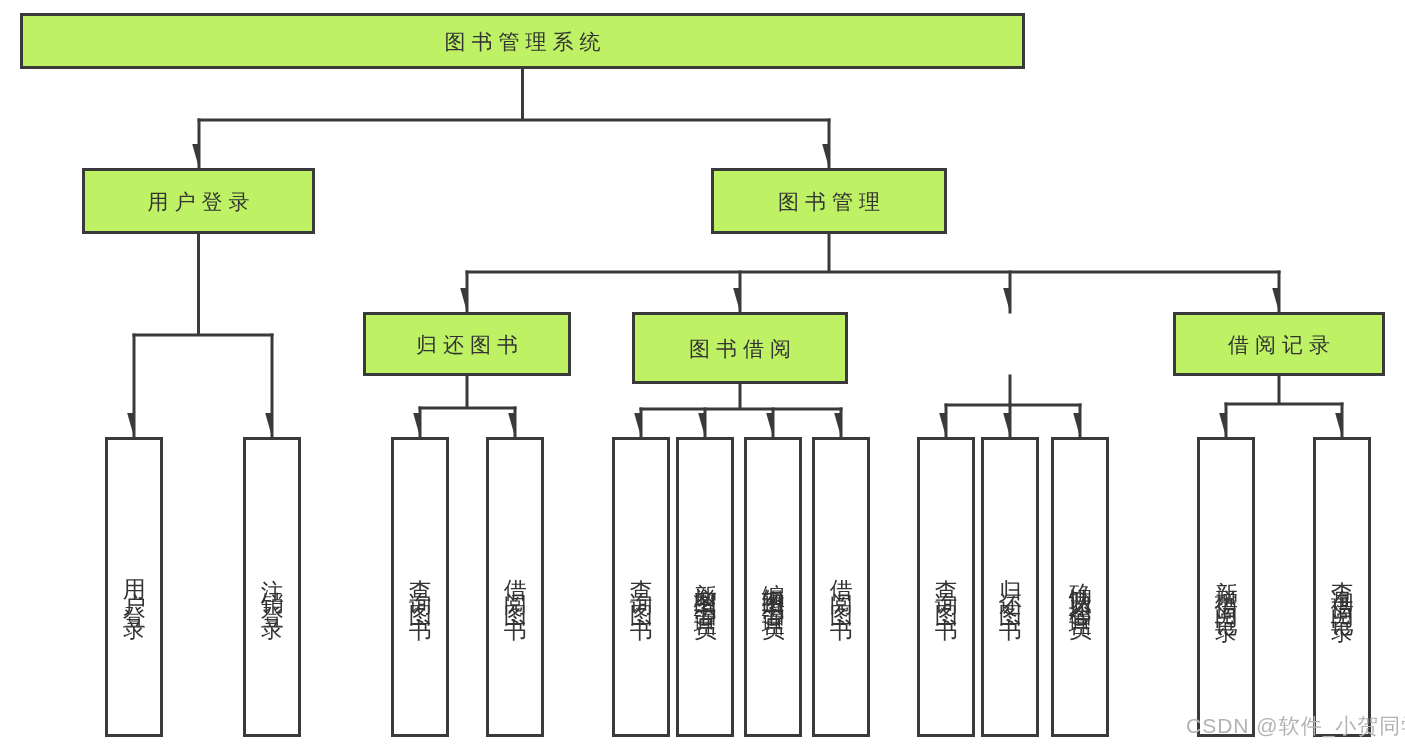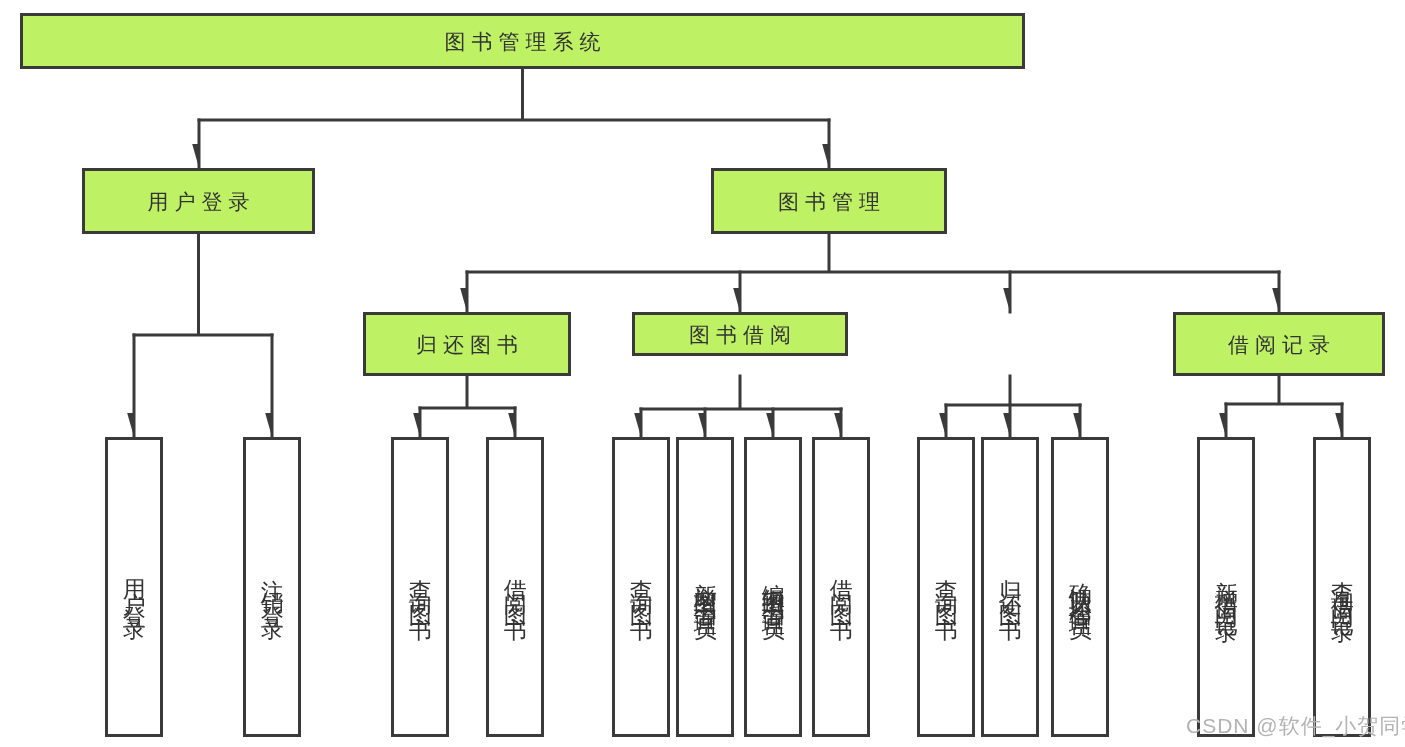--- a/index.html
+++ b/index.html
@@ -129,21 +129,21 @@
       </g>
     </g>
   </svg>
 
   <div class="node" style="left:20px; top:13px; width:1005px; height:56px;">图书管理系统</div>
 
   <div class="node" style="left:82px; top:168px; width:233px; height:66px;">用户登录</div>
   <div class="node" style="left:711px; top:168px; width:236px; height:66px;">图书管理</div>
 
   <div class="node" style="left:363px; top:312px; width:208px; height:64px;">归还图书</div>
-  <div class="node" style="left:632px; top:312px; width:216px; height:44px;text-align:right;">图书借阅</div>
+  <div class="node" style="left:632px; top:312px; width:216px; height:72px;text-align:right;">图书借阅</div>
   <div class="node" style="left:1173px; top:312px; width:212px; height:64px;">借阅记录</div>
 
   <div class="vnode ls4" style="left:105px;">用户登录</div>
   <div class="vnode ls4" style="left:243px;">注销登录</div>
 
   <div class="vnode ls4" style="left:391px;">查询图书</div>
   <div class="vnode ls4" style="left:486px;">借阅图书</div>
 
   <div class="vnode ls4" style="left:612px;">查询图书</div>
   <div class="vnode ls9" style="left:676px;">新增图书（管理员）</div>

